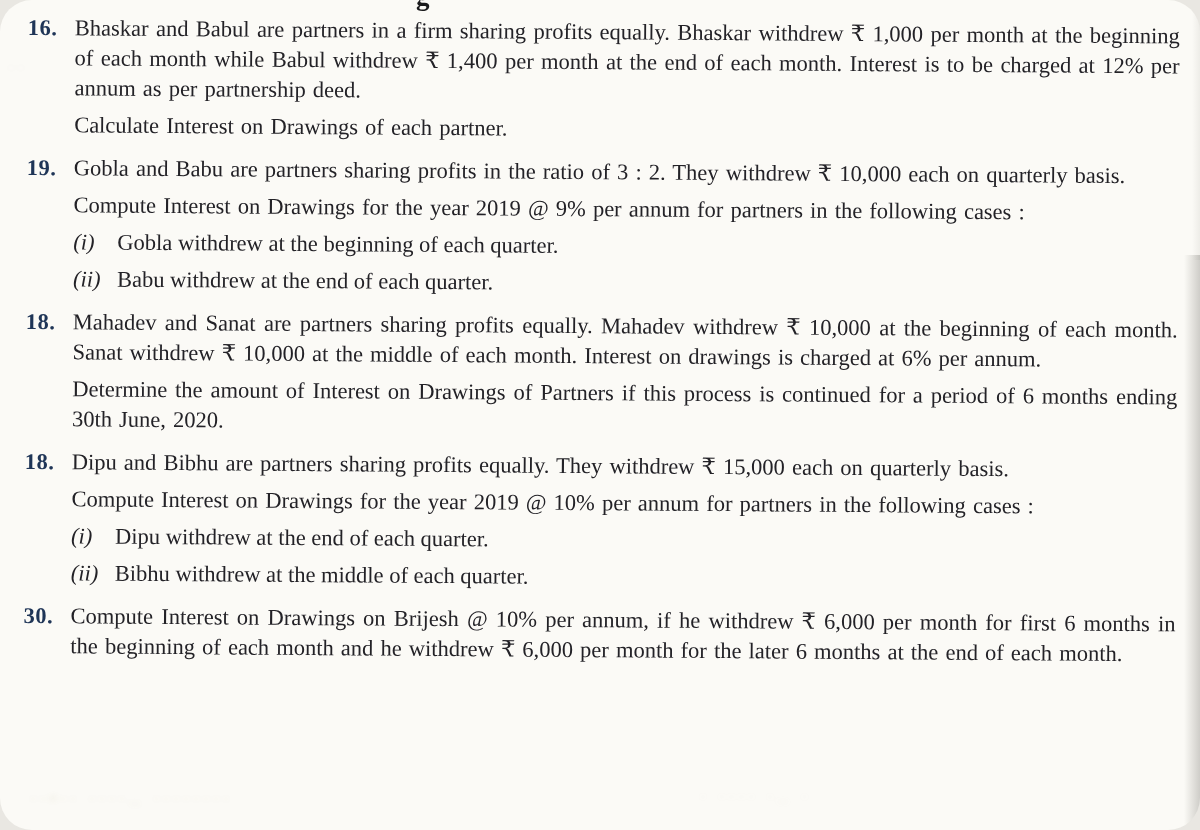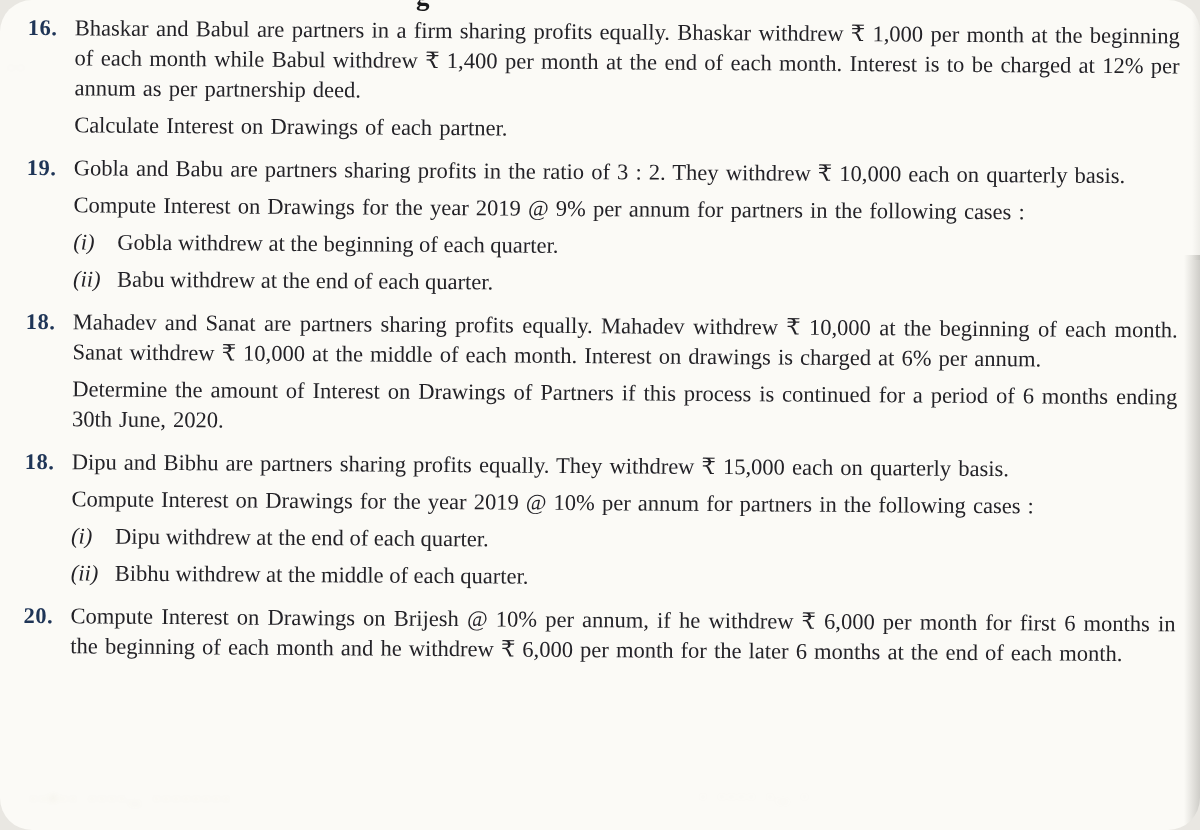--- a/index.html
+++ b/index.html
@@ -143,21 +143,21 @@
           <span class="subtext">Dipu withdrew at the end of each quarter.</span>
         </div>
         <div class="subitem">
           <span class="marker">(ii)</span>
           <span class="subtext">Bibhu withdrew at the middle of each quarter.</span>
         </div>
       </div>
     </div>
 
     <div class="question">
-      <div class="qnum">20.</div>
+      <div class="qnum">30.</div>
       <div class="qbody">
         <p class="para">Compute Interest on Drawings on Brijesh @ 10% per annum, if he withdrew ₹ 6,000 per month for first 6 months in the beginning of each month and he withdrew ₹ 6,000 per month for the later 6 months at the end of each month.</p>
       </div>
     </div>
 
   </div>
 
   <div class="smudge s1">··•·· ····‥ ········</div>
   <div class="smudge s2">· ···· ·‥ ·</div>
   <div class="smudge s3">··</div>

